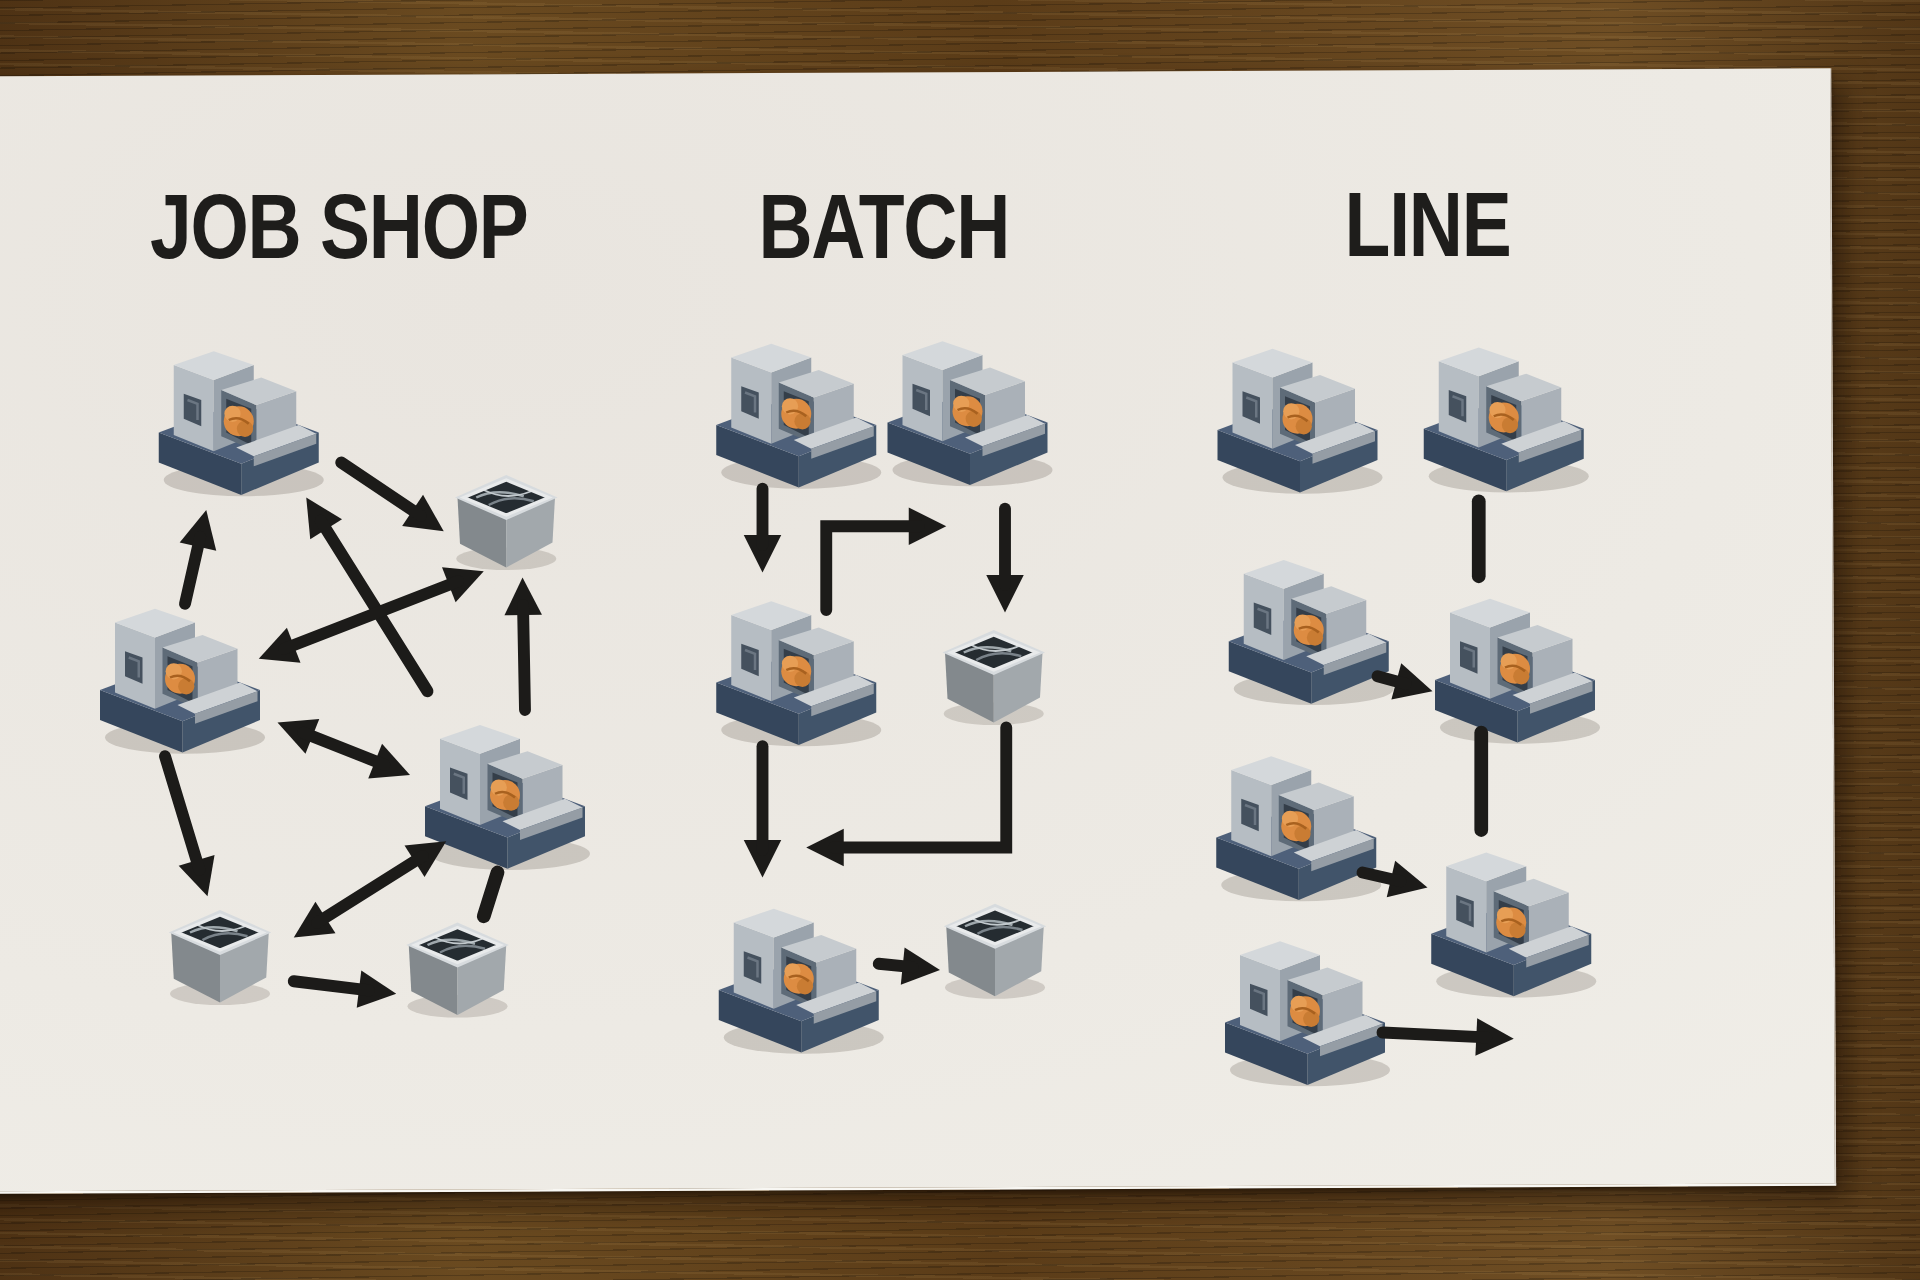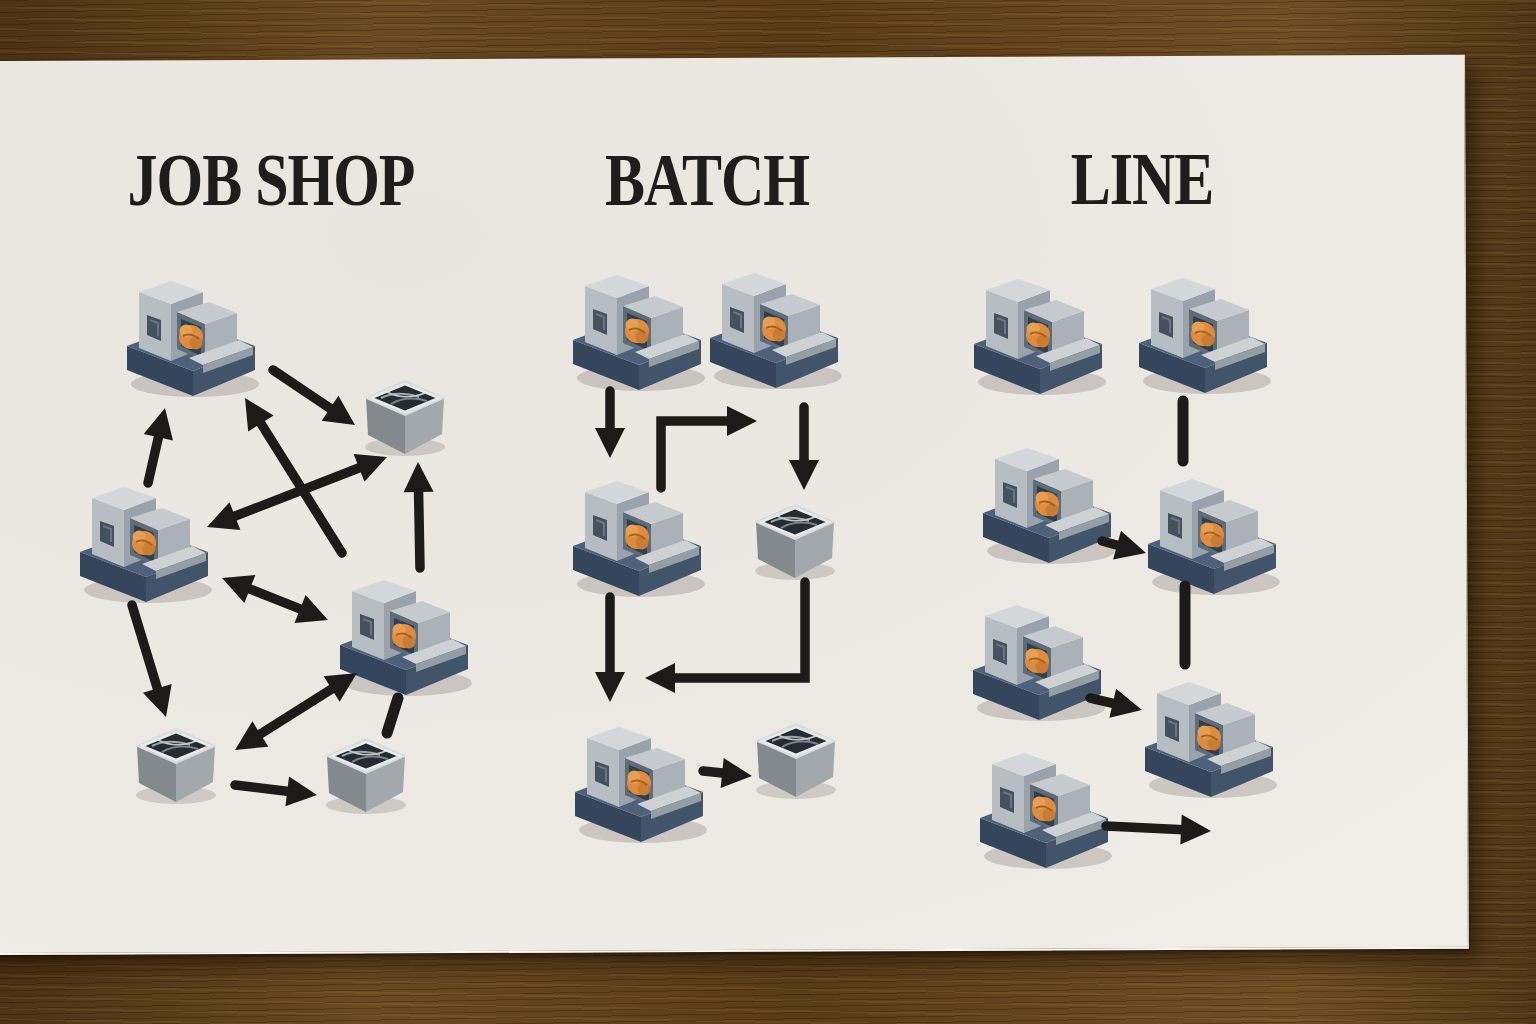--- a/index.html
+++ b/index.html
@@ -1,17 +1,17 @@
 <!DOCTYPE html>
 <html><head>
 <meta charset="utf-8">
 <style>
   html,body{margin:0;padding:0;background:#3a2410;}
   .stage{position:relative;width:1536px;height:1024px;overflow:hidden;
-    font-family:Liberation Serif, serif;}
+    font-family:Liberation Sans, sans-serif;}
   .wood{position:absolute;inset:0;
     background-color:#5f3e1b;
     background-image:
       repeating-linear-gradient(179deg, rgba(0,0,0,.20) 0 1px, transparent 1px 6px),
       repeating-linear-gradient(181deg, rgba(255,214,140,.07) 0 2px, transparent 2px 11px),
       linear-gradient(90deg,#4e3214 0%,#6a4a20 24%,#5b3c18 52%,#6f4e24 84%,#523616 100%);}
   .paper{position:absolute;left:-50px;top:58px;width:1516px;height:892px;
     transform:rotate(-0.25deg);
     background:radial-gradient(120% 120% at 30% 20%, #e9e5df 0%, #edeae4 55%, #f1efe9 100%);
     border-bottom:2px solid #f8f7f3;border-right:1px solid #d8d2ca;

